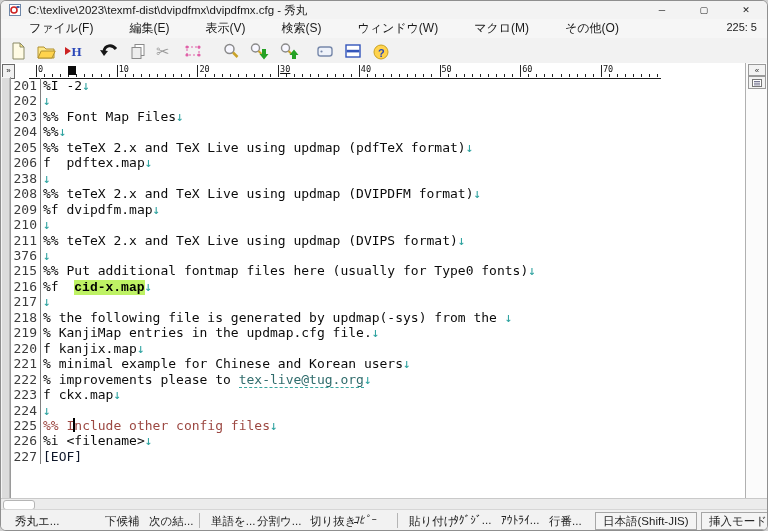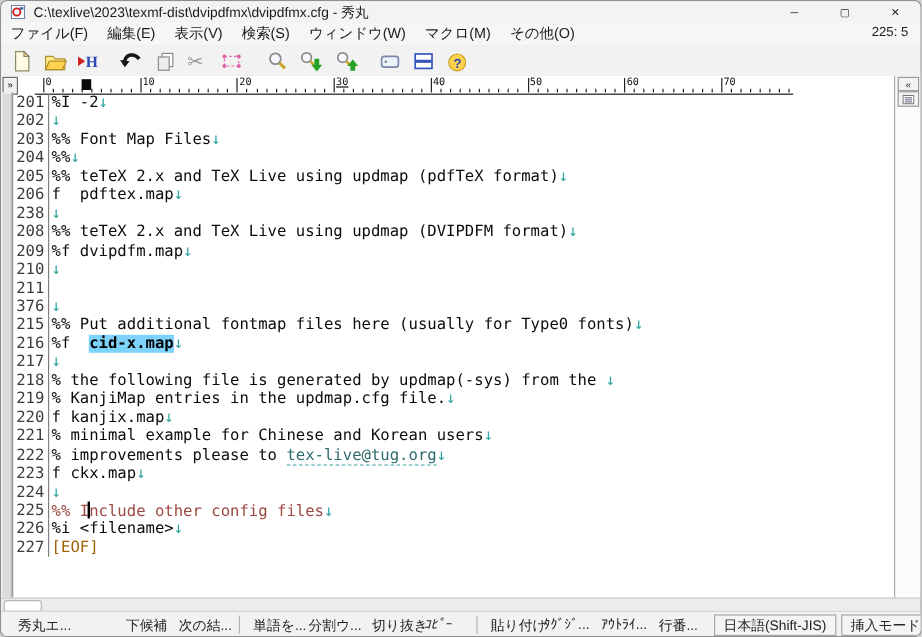--- a/index.html
+++ b/index.html
@@ -9,21 +9,21 @@
     font-family:"Liberation Sans",sans-serif;color:#1a1a1a;
   }
   
   .titlebar{position:absolute;left:0;top:0;width:100%;height:18px;background:#f3f3f3;display:flex;align-items:center;}
   .appicon{width:12px;height:12px;margin:0 7px 0 8px;flex:0 0 auto;}
   .title-text{font-size:11.5px;white-space:nowrap;overflow:hidden;}
   .win-controls{position:absolute;right:0;top:0;height:18px;display:flex;}
   .win-btn{width:42px;height:18px;display:flex;align-items:center;justify-content:center;font-size:9px;color:#222;cursor:default;}
   
   .menubar{position:absolute;left:0;top:18px;width:100%;height:19px;background:#f6f6f6;border-bottom:1px solid #e0e0e0;display:flex;align-items:center;font-size:12px;}
-  .menu-item{padding:1px 8px;white-space:nowrap;}
+  .menu-item{padding:1px 8px;white-space:nowrap;margin-left:20px;}
   .cursor-pos{position:absolute;right:10px;top:2px;font-size:11px;color:#222;}
   
   .toolbar{position:absolute;left:0;top:37px;width:100%;height:25px;background:#f2f2f2;border-bottom:1px solid #cfcfcf;}
   .tbtn{position:absolute;top:2px;width:24px;height:21px;display:flex;align-items:center;justify-content:center;border-radius:2px;}
   
   .editor{position:absolute;left:0;top:62px;width:100%;height:435px;background:#fff;}
   .collapse-left{position:absolute;left:1px;top:1px;width:11px;height:13px;border:1px solid #6a6a6a;background:#f1f1f1;font-size:8px;line-height:11px;text-align:center;color:#111;}
   .lstrip{position:absolute;left:0;top:14px;width:9px;height:421px;background:#dcdcdc;border-right:1px solid #9a9a9a;box-shadow:inset 1px 1px 0 #f4f4f4, inset -1px 0 0 #b9b9b9;}
   .ruler{position:absolute;left:28px;top:1px;width:632px;height:14px;border-bottom:1px solid #1c1c1c;background:#fff;}
   .tick{position:absolute;width:1px;background:#222;}
@@ -34,24 +34,24 @@
   .rstrip{position:absolute;right:0;top:0;width:21px;height:435px;background:#fbfbfb;border-left:1px solid #b0b0b0;}
   .rbtn{position:absolute;left:2px;width:16px;border:1px solid #9a9a9a;background:#f3f3f3;display:flex;align-items:center;justify-content:center;font-size:8px;color:#333;}
   .rbtn.b1{top:1px;height:10px;}
   .rbtn.b2{top:13px;height:11px;}
   
   .text-body{position:absolute;left:9px;top:15px;right:22px;bottom:0;overflow:hidden;}
   .line{display:flex;height:15.46px;font-family:"DejaVu Sans Mono",monospace;font-size:13px;line-height:15.46px;}
   .lnum{width:27px;padding-right:3px;text-align:right;color:#3c3c3c;border-right:1px solid #808080;flex:0 0 auto;}
   .ltext{padding-left:2px;white-space:pre;color:#0b0b0b;text-align:center;}
   .ltext .nl{color:#2fa3a0;}
-  .ltext .hl{background:#7dd3fc;font-weight:bold;color:#000;}
+  .ltext .hl{background:#bef264;font-weight:bold;color:#000;font-family:Liberation Mono, monospace;}
   .ltext .link{color:#2f6b6b;border-bottom:1px dashed #3aa6a0;}
   .ltext .warn{color:#9c4842;}
-  .ltext .eof{color:#a16207;}
+  .ltext .eof{color:#0f172a;}
   .caret{display:inline-block;width:2px;height:14px;background:#000;vertical-align:-2px;margin:0 -1px;}
   
   .hscroll{position:absolute;left:0;top:497px;width:100%;height:11px;background:#ececec;border-top:1px solid #c9c9c9;}
   .hthumb{position:absolute;left:2px;top:1px;width:30px;height:8px;background:#ffffff;border:1px solid #b5b5b5;border-radius:3px;}
   
   .statusbar{position:absolute;left:0;top:508px;width:100%;height:23px;background:#f2f2f2;border-top:1px solid #d6d6d6;font-size:11.5px;}
   .sbtn{position:absolute;top:4px;white-space:nowrap;color:#222;}
   .ssep{position:absolute;top:3px;width:1px;height:15px;background:#b5b5b5;}
   .sbox{position:absolute;top:2px;height:15px;border:1px solid #a6a6a6;padding:1px 7px 0 7px;white-space:nowrap;color:#222;background:#f4f4f4;}
   .grip{position:absolute;right:1px;bottom:1px;width:13px;height:13px;
@@ -311,20 +311,21 @@
         <div class="line">
           <div class="lnum">209</div>
           <div class="ltext"><span>%f dvipdfm.map</span><span class="nl">↓</span></div>
         </div>
         <div class="line">
           <div class="lnum">210</div>
           <div class="ltext"><span class="nl">↓</span></div>
         </div>
         <div class="line">
           <div class="lnum">211</div>
+          <div class="ltext"><span>%% teTeX 2.x and TeX Live using updmap (DVIPS format)</span><span class="nl">↓</span></div>
         </div>
         <div class="line">
           <div class="lnum">376</div>
           <div class="ltext"><span class="nl">↓</span></div>
         </div>
         <div class="line">
           <div class="lnum">215</div>
           <div class="ltext"><span>%% Put additional fontmap files here (usually for Type0 fonts)</span><span class="nl">↓</span></div>
         </div>
         <div class="line">

